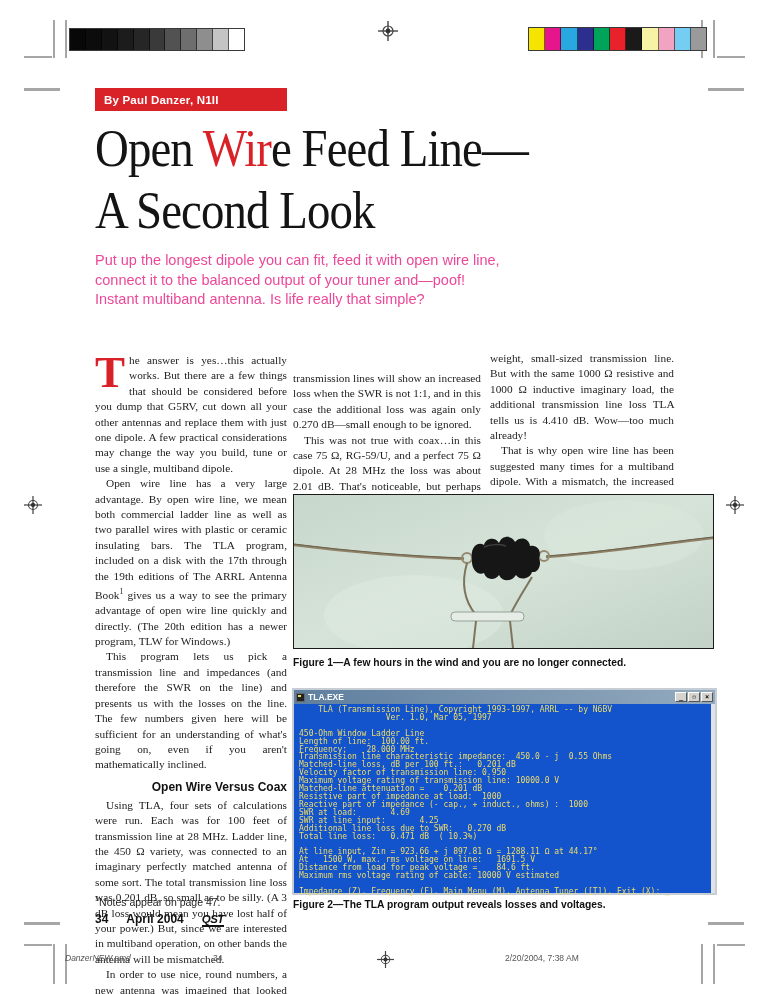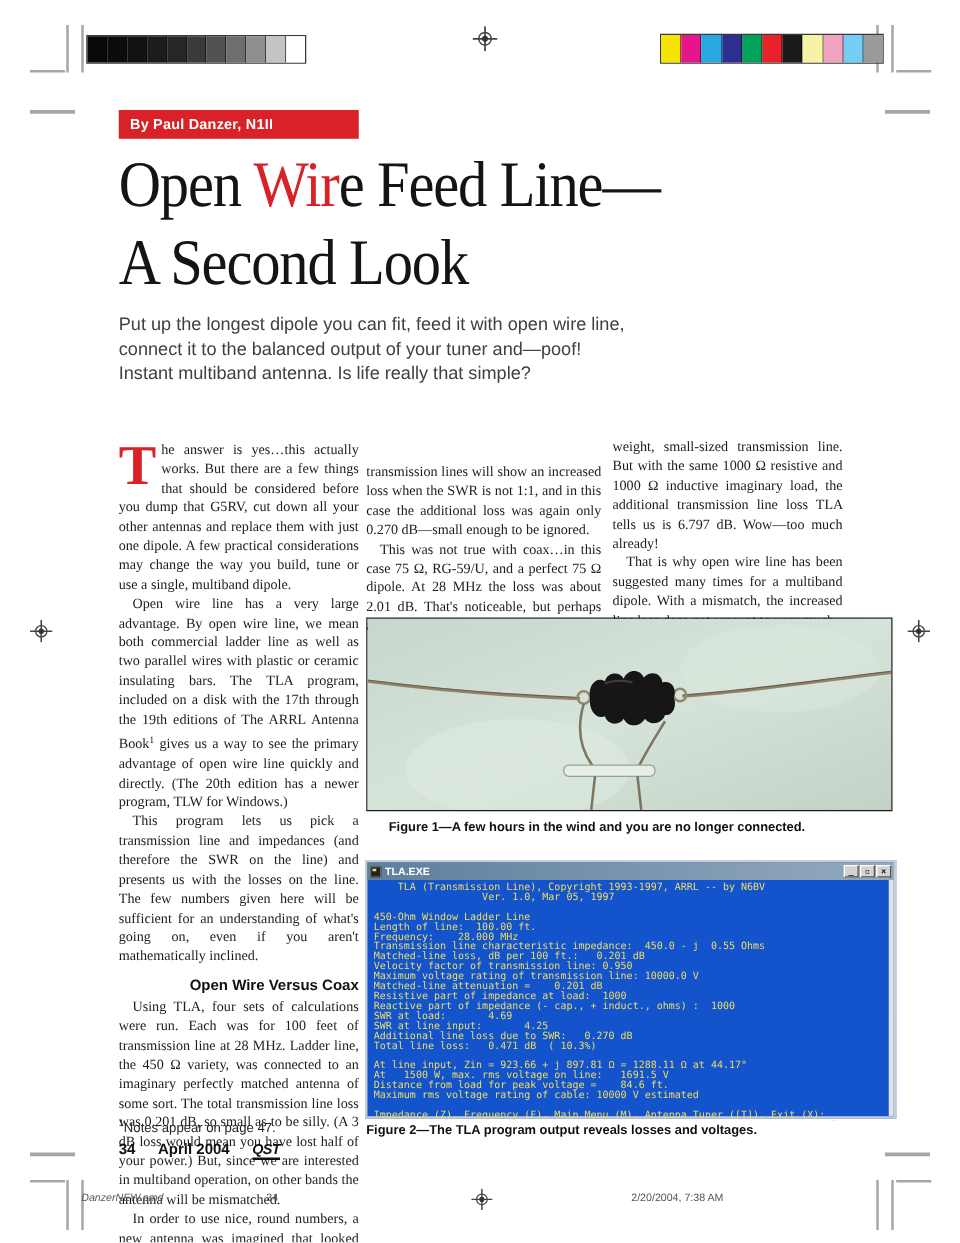--- a/index.html
+++ b/index.html
@@ -25,21 +25,21 @@
   }
   .title{
     position:absolute;left:95px;top:118px;width:600px;
     font-family:"Liberation Serif",serif;font-weight:normal;
     font-size:52px;line-height:62px;color:#141414;
     transform:scaleX(.9);transform-origin:left top;letter-spacing:-1px;
   }
   .title .red{color:var(--accent);}
   .deck{
     position:absolute;left:95px;top:251px;width:540px;
-    font-size:14.5px;line-height:19.5px;color:#404040;white-space:pre-line;
+    font-size:14.5px;line-height:19.5px;color:#ec4899;white-space:pre-line;
   }
 
   
   .col{
     position:absolute;
     font-family:"Liberation Serif",serif;font-size:11.3px;line-height:15.4px;
     color:var(--ink);text-align:justify;
   }
   .col p{margin:0;}
   .col p.ind{text-indent:11px;}
@@ -185,21 +185,21 @@
     <p class="ind"><span>Using </span><span class="it">TLA</span><span>, four sets of calculations were run. Each was for 100 feet of transmission line at 28 MHz. Ladder line, the 450 Ω variety, was connected to an imaginary perfectly matched antenna of some sort. The total transmission line loss was 0.201 dB, so small as to be silly. (A 3 dB loss would mean you have lost half of your power.) But, since we are interested in multiband operation, on other bands the antenna will be mismatched.</span></p>
     <p class="ind">In order to use nice, round numbers, a new antenna was imagined that looked like 1000 Ω resistive and 1000 Ω inductive. All</p>
   </div>
 
   <div class="col" style="left:293px;top:371px;width:188px;height:130px;">
     <p>transmission lines will show an increased loss when the SWR is not 1:1, and in this case the additional loss was again only 0.270 dB—small enough to be ignored.</p>
     <p class="ind">This was not true with coax…in this case 75 Ω, RG-59/U, and a perfect 75 Ω dipole. At 28 MHz the loss was about 2.01 dB. That's noticeable, but perhaps acceptable if you chose to use a light-</p>
   </div>
 
   <div class="col" style="left:490px;top:351px;width:184px;height:130px;">
-    <p><span>weight, small-sized transmission line. But with the same 1000 Ω resistive and 1000 Ω inductive imaginary load, the additional transmission line loss </span><span class="it">TLA</span><span> tells us is 6.797 dB. Wow—too much already!</span></p>
+    <p><span>weight, small-sized transmission line. But with the same 1000 Ω resistive and 1000 Ω inductive imaginary load, the additional transmission line loss </span><span class="it">TLA</span><span> tells us is 4.410 dB. Wow—too much already!</span></p>
     <p class="ind">That is why open wire line has been suggested many times for a multiband dipole. With a mismatch, the increased line loss does not amount to very much.</p>
   </div>
 
   <div class="fig-photo">
     <svg width="419" height="153" viewBox="0 0 419 153">
       <defs>
         <linearGradient id="bg1" x1="0" y1="0" x2="1" y2="1">
           <stop offset="0" stop-color="#c7d7cc"></stop>
           <stop offset=".5" stop-color="#d6e3d8"></stop>
           <stop offset="1" stop-color="#c2d2c6"></stop>
@@ -223,21 +223,21 @@
       <path d="M173,68 C166,92 172,108 182,120" stroke="#7d745e" stroke-width="2" fill="none"></path>
 
       <path d="M216,120 C224,104 232,92 238,82" stroke="#7d745e" stroke-width="2" fill="none"></path>
 
       <rect x="157" y="117" width="73" height="9" rx="4" fill="#e6ece6" stroke="#97a198" stroke-width="1"></rect>
 
       <path d="M182,126 L179,153" stroke="#7d745e" stroke-width="2" fill="none"></path>
       <path d="M216,126 L219,153" stroke="#7d745e" stroke-width="2" fill="none"></path>
     </svg>
   </div>
-  <div class="fig-caption" style="left:311px;top:656px;width:421px;">Figure 1—A few hours in the wind and you are no longer connected.</div>
+  <div class="fig-caption" style="left:293px;top:656px;width:421px;">Figure 1—A few hours in the wind and you are no longer connected.</div>
 
   <div class="tla-window">
     <div class="tla-titlebar">
       <span class="tla-icon"></span>
       <span class="tla-title">TLA.EXE</span>
       <span class="tla-buttons">
         <span class="tla-btn">_</span>
         <span class="tla-btn">▫</span>
         <span class="tla-btn">×</span>
       </span>

